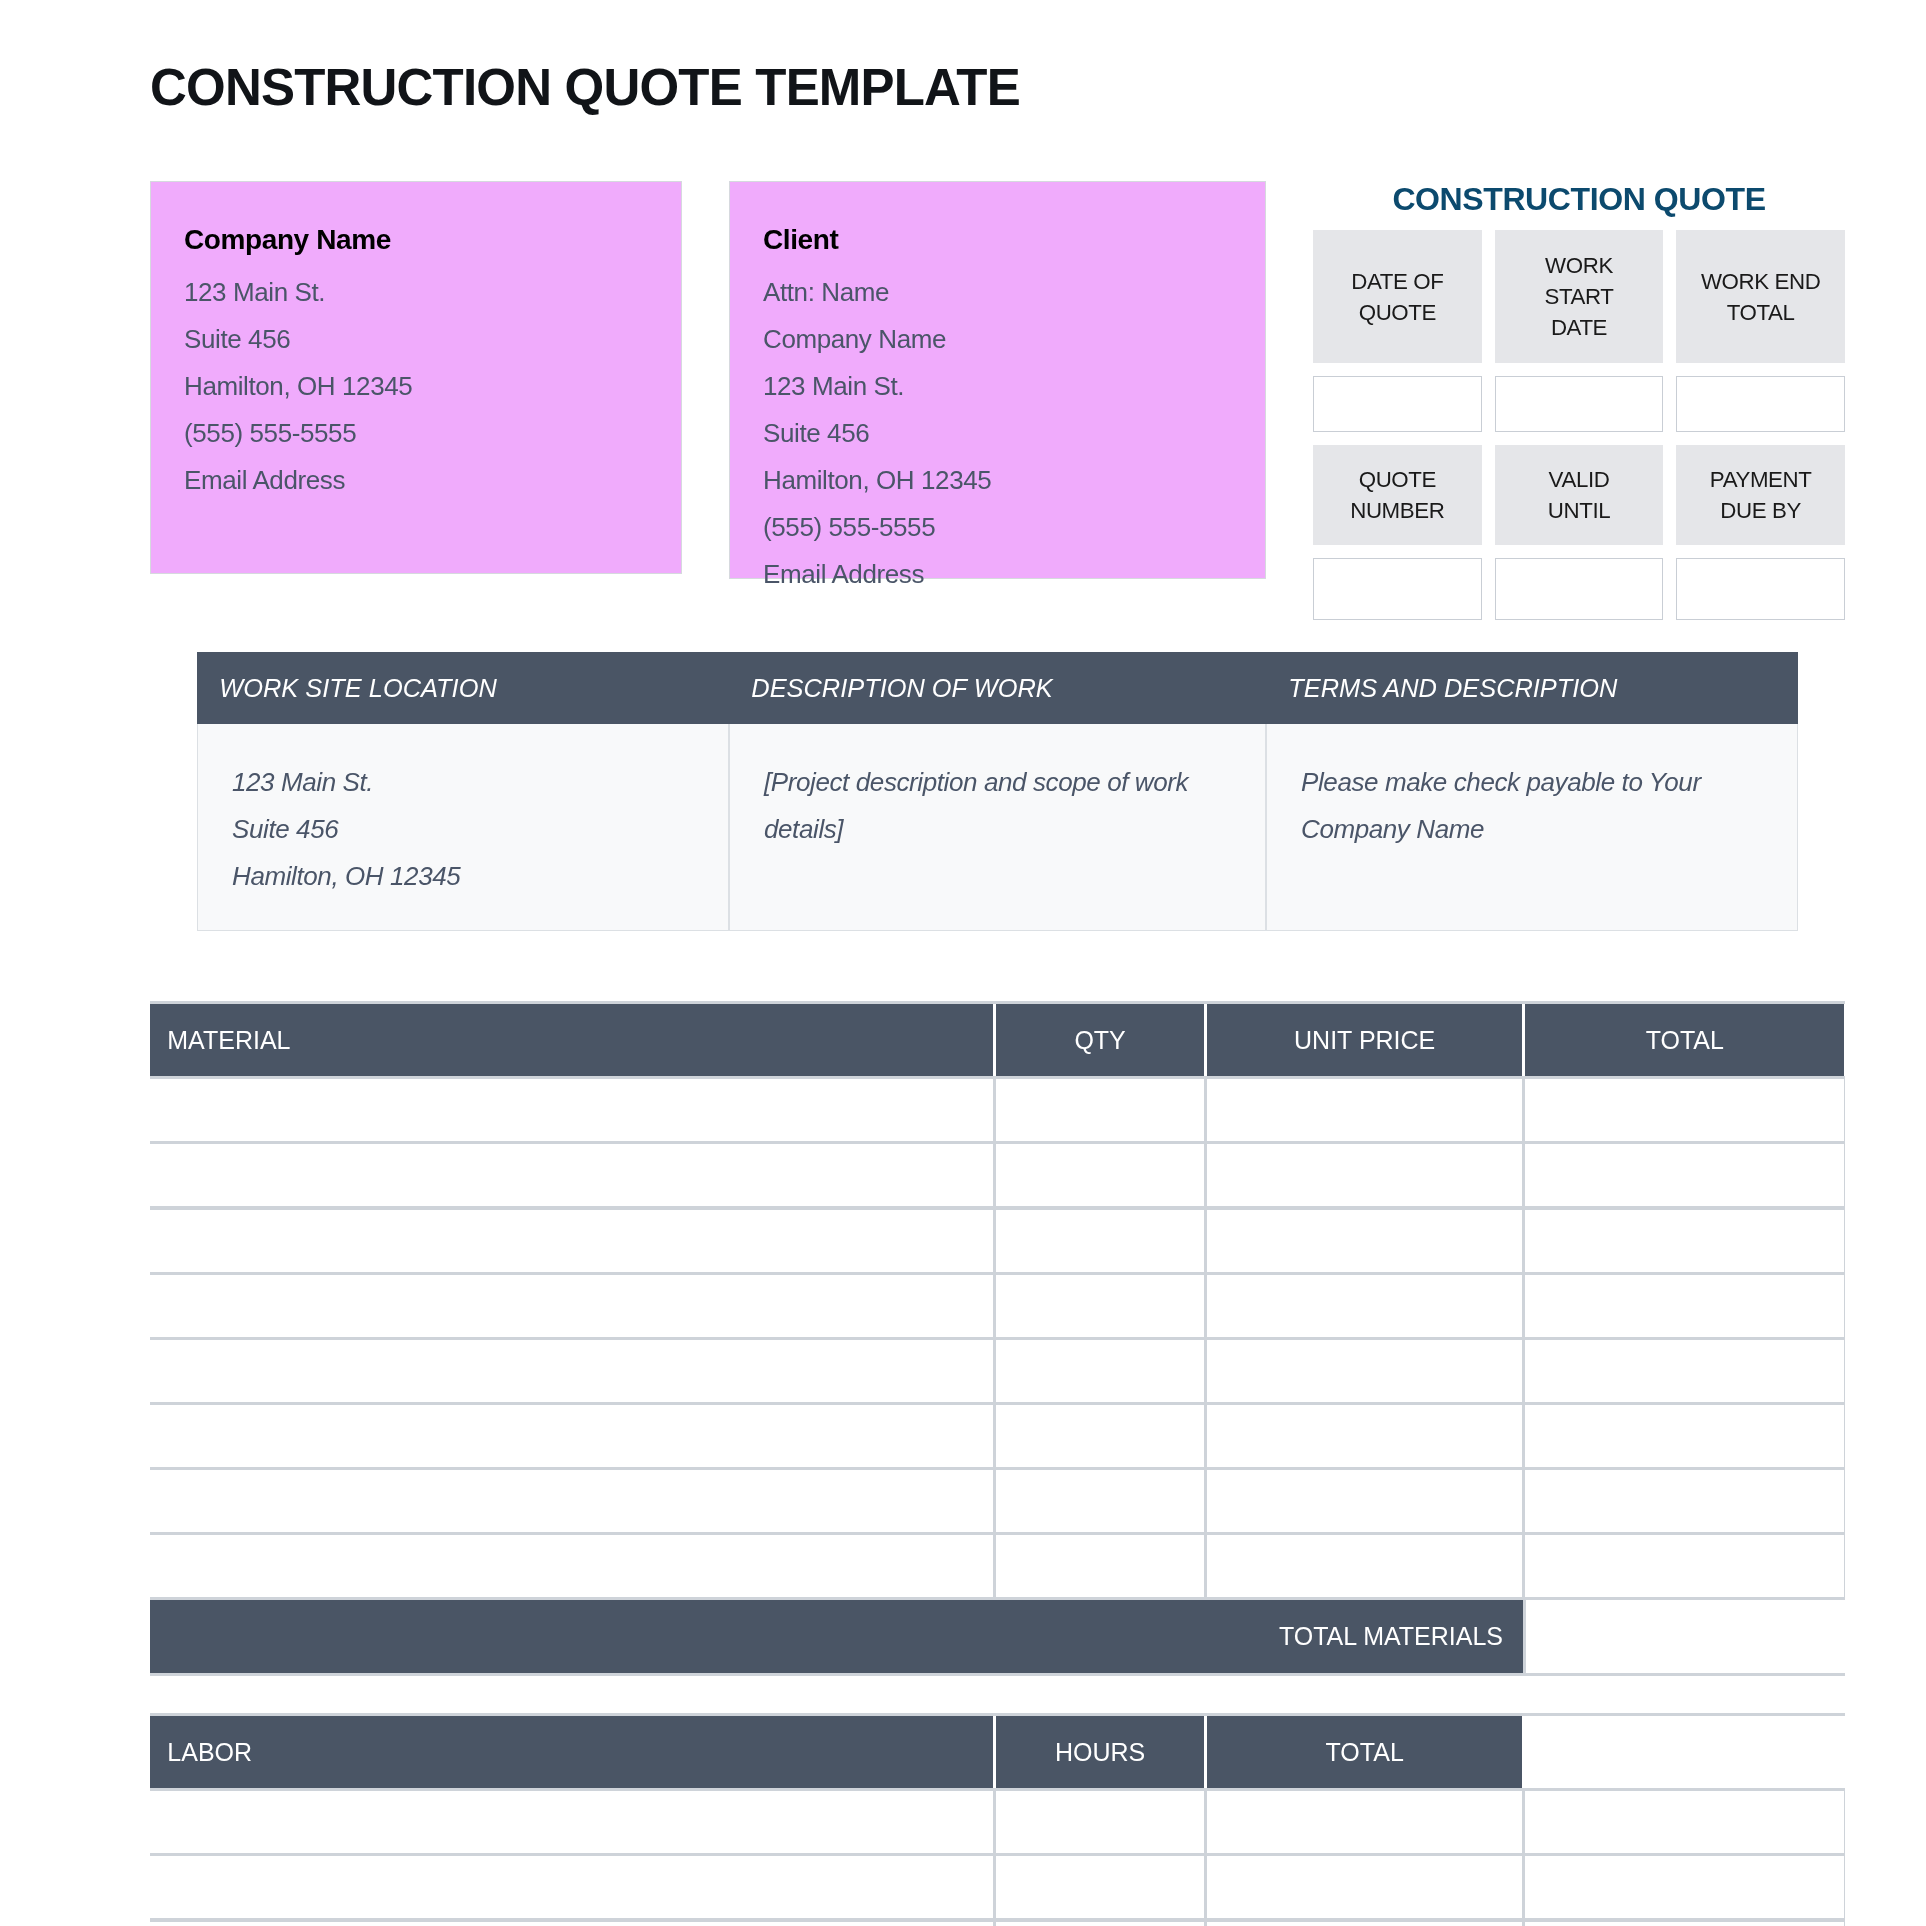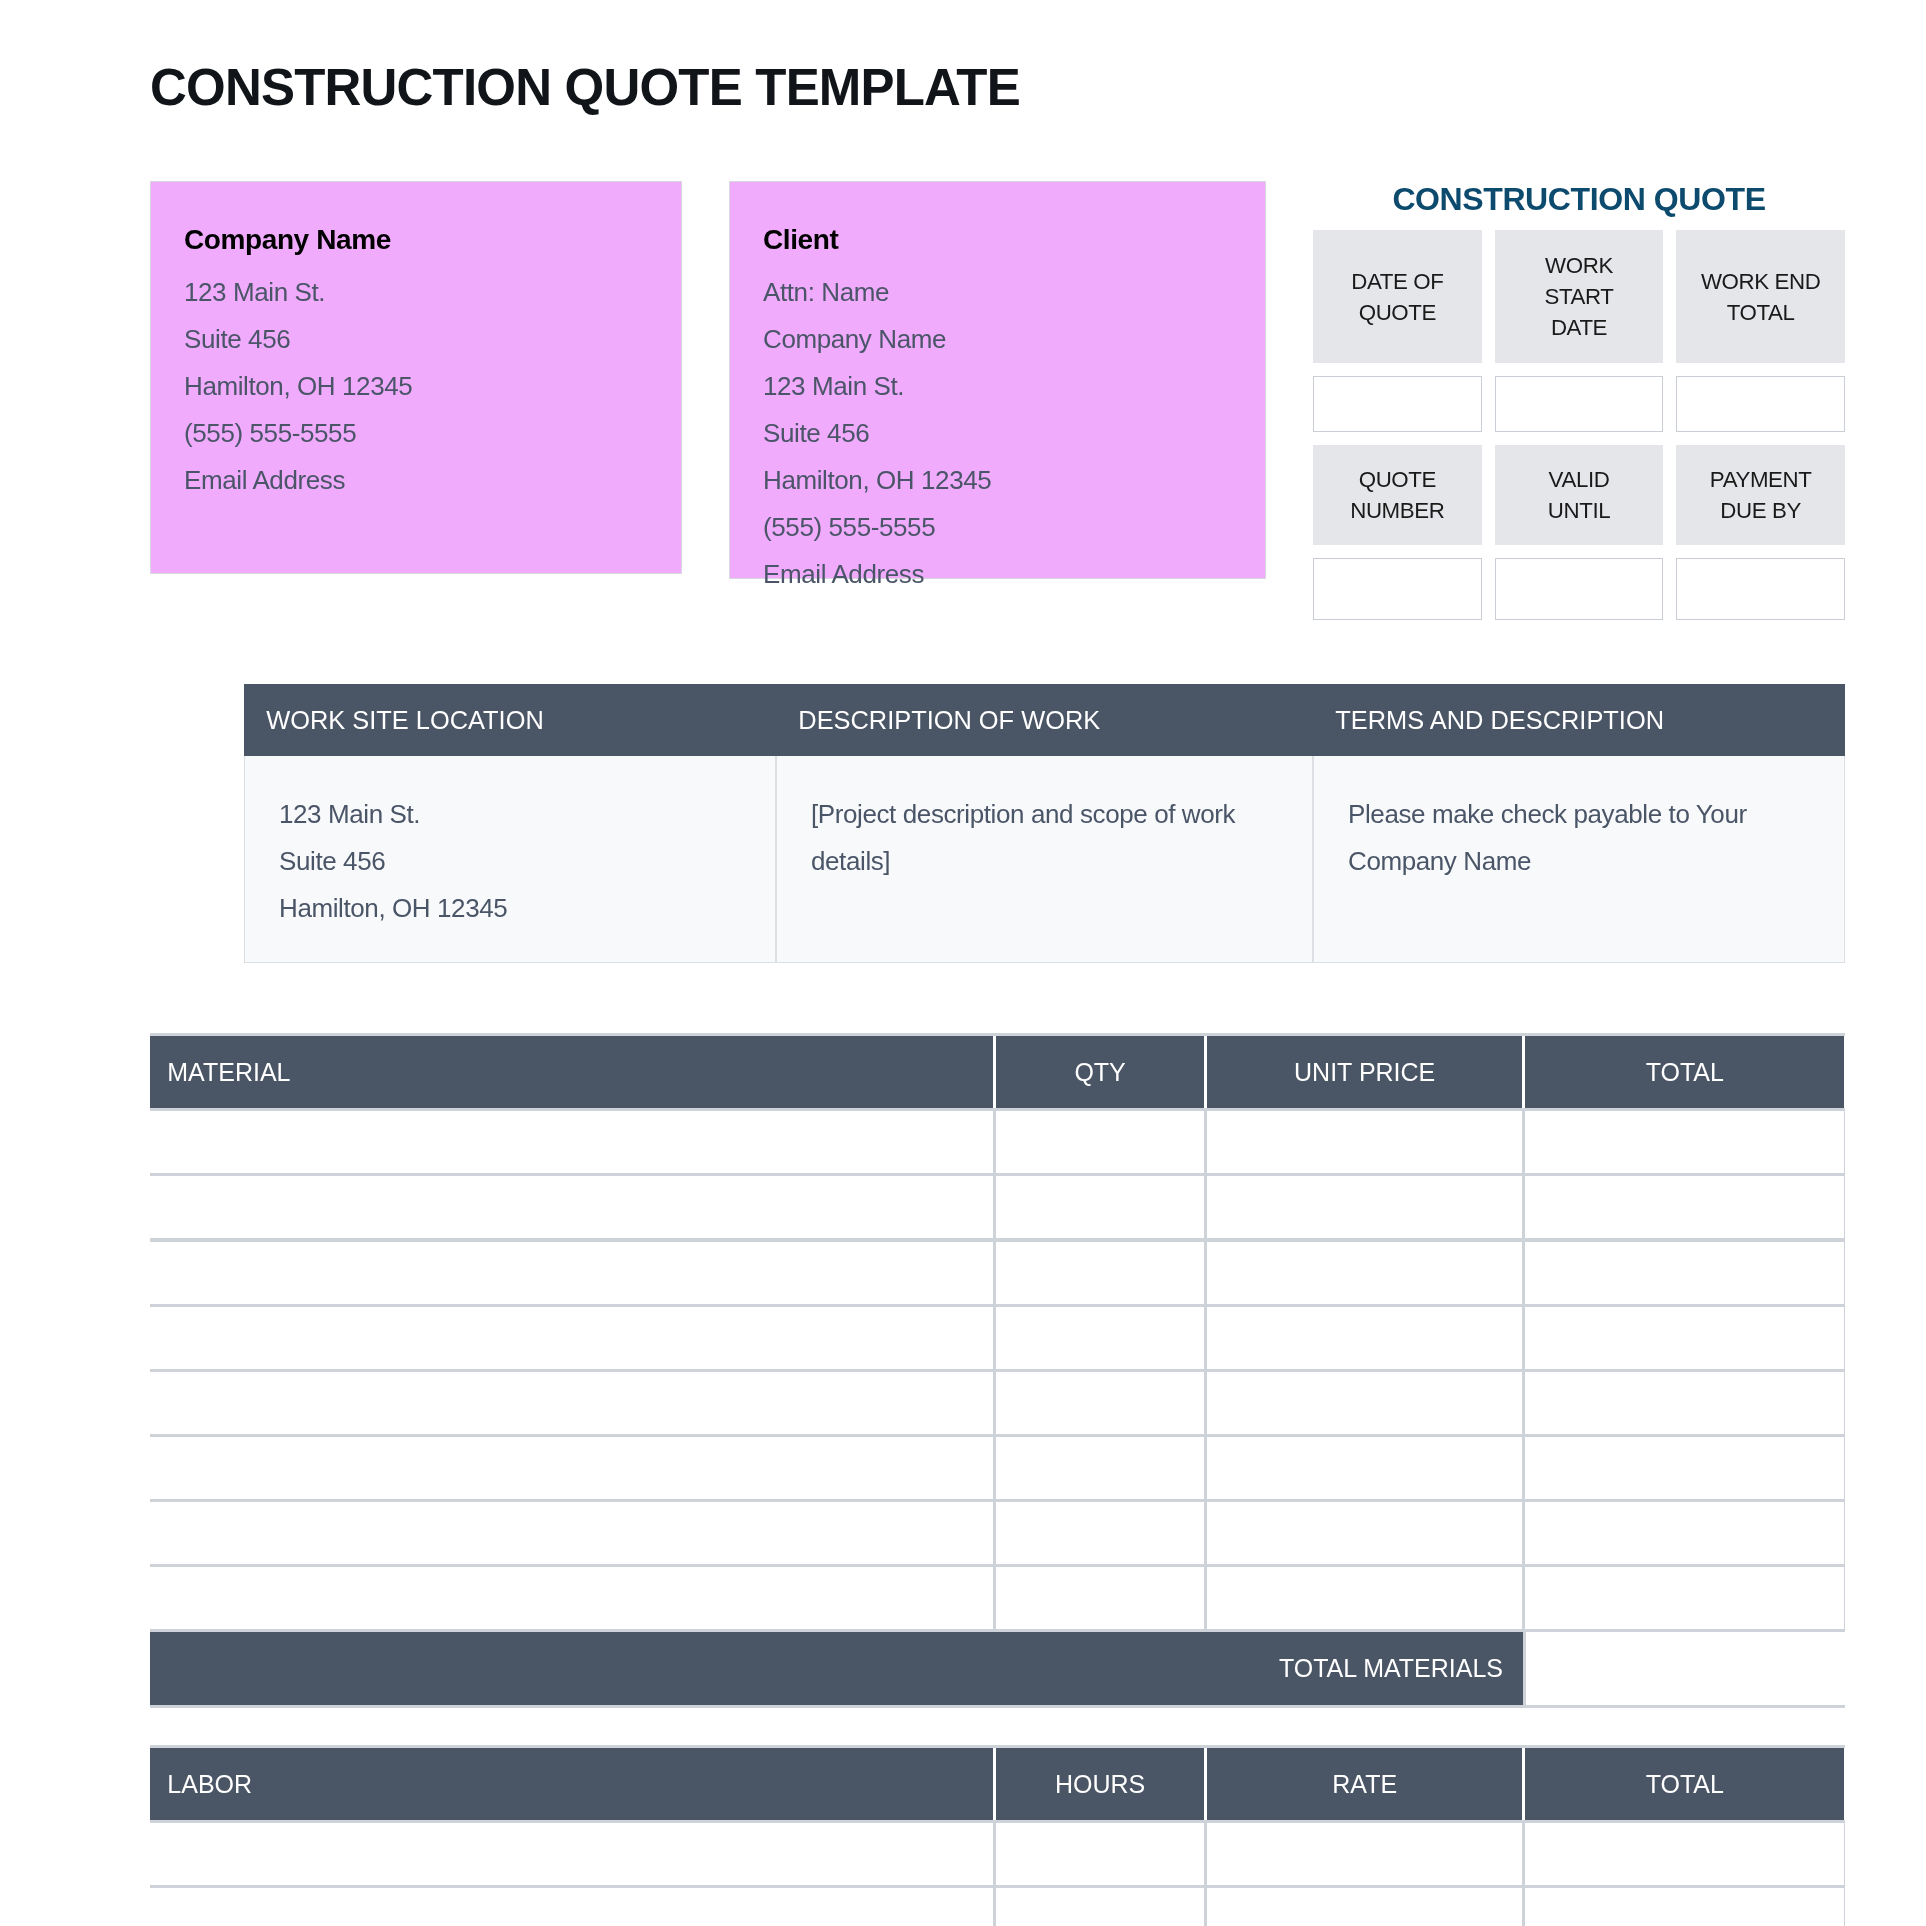--- a/index.html
+++ b/index.html
@@ -43,21 +43,21 @@
   }
   .dg-label {
     background:#E5E6E9; color:#1a1a1a;
     display:flex; align-items:center; justify-content:center; text-align:center;
     font-size:22.3px; line-height:31px; letter-spacing:-0.4px;
     padding:0 22.3px;
   }
   .dg-input { background:#fff; border:1.5px solid #C9CED5; }
 
   
-  .section-row { margin-top:64px; display:flex; justify-content:flex-end; }
+  .section-row { margin-top:32px; display:flex; justify-content:center;font-style:italic; }
   .section { width:532px; }
   .section.mid { width:537px; }
   .section-header {
     background:#4A5565; color:#fff; height:72px;
     display:flex; align-items:center; padding-left:22.3px;
     font-size:25.4px; letter-spacing:0px;
   }
   .section-body {
     background:#F8F9FA; border:1.2px solid #DCE0E4; border-top:none;
     height:207px; padding:35px 34px 0;
@@ -202,21 +202,20 @@
     <div class="tbl-footer">
       <div class="bar">TOTAL MATERIALS</div>
       <div class="val"></div>
     </div>
   </div>
 
   <div class="tbl" style="margin-top:37px;">
     <div class="tbl-header">
       <div>LABOR</div>
       <div>HOURS</div>
-      <div>RATE</div>
       <div>TOTAL</div>
     </div>
     <div class="tbl-body">
       <div></div>
         <div></div>
         <div></div>
         <div></div>
       <div></div>
         <div></div>
         <div></div>

